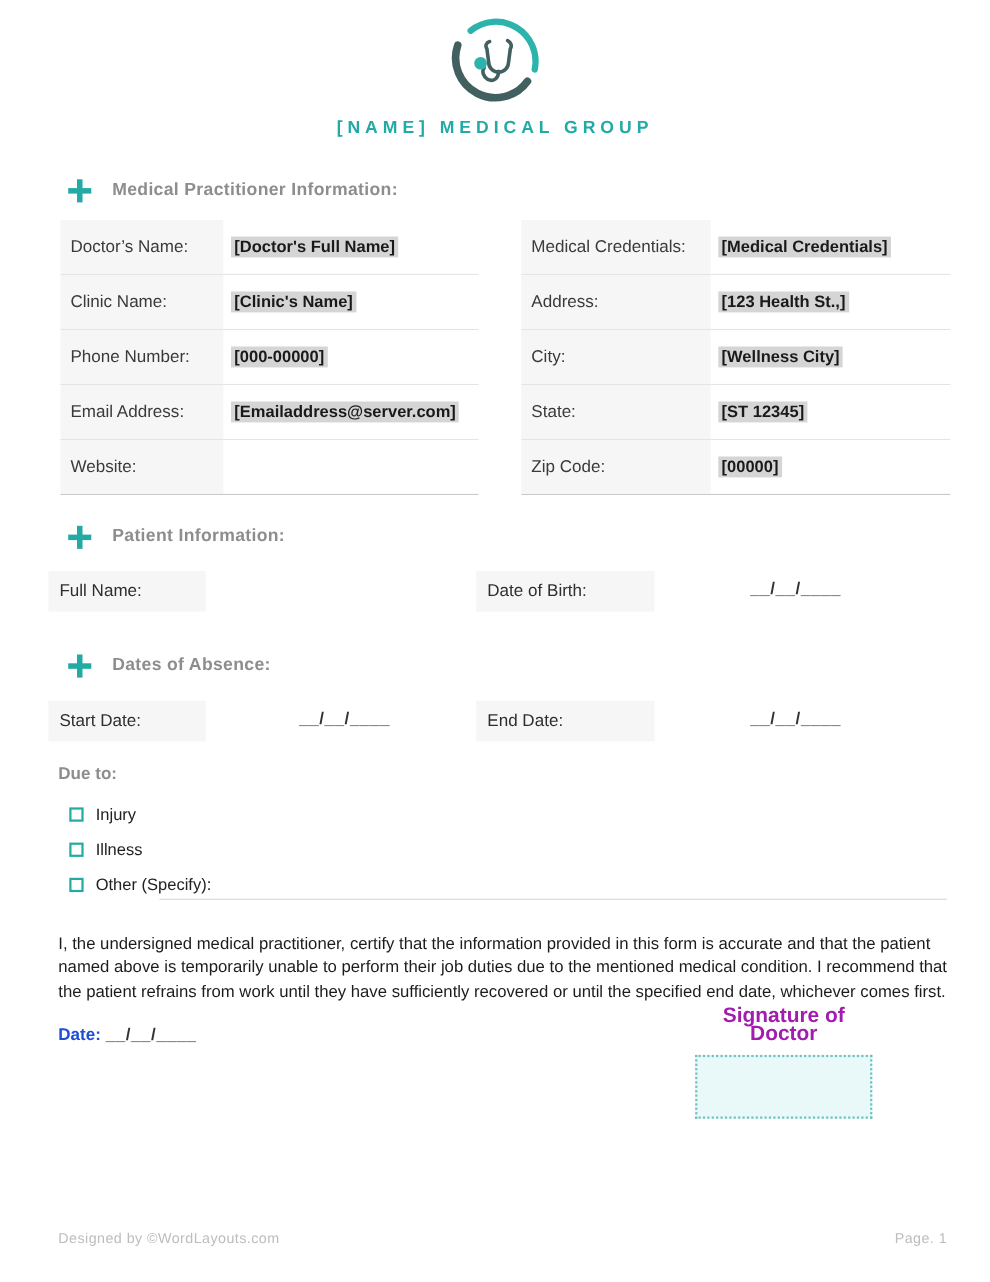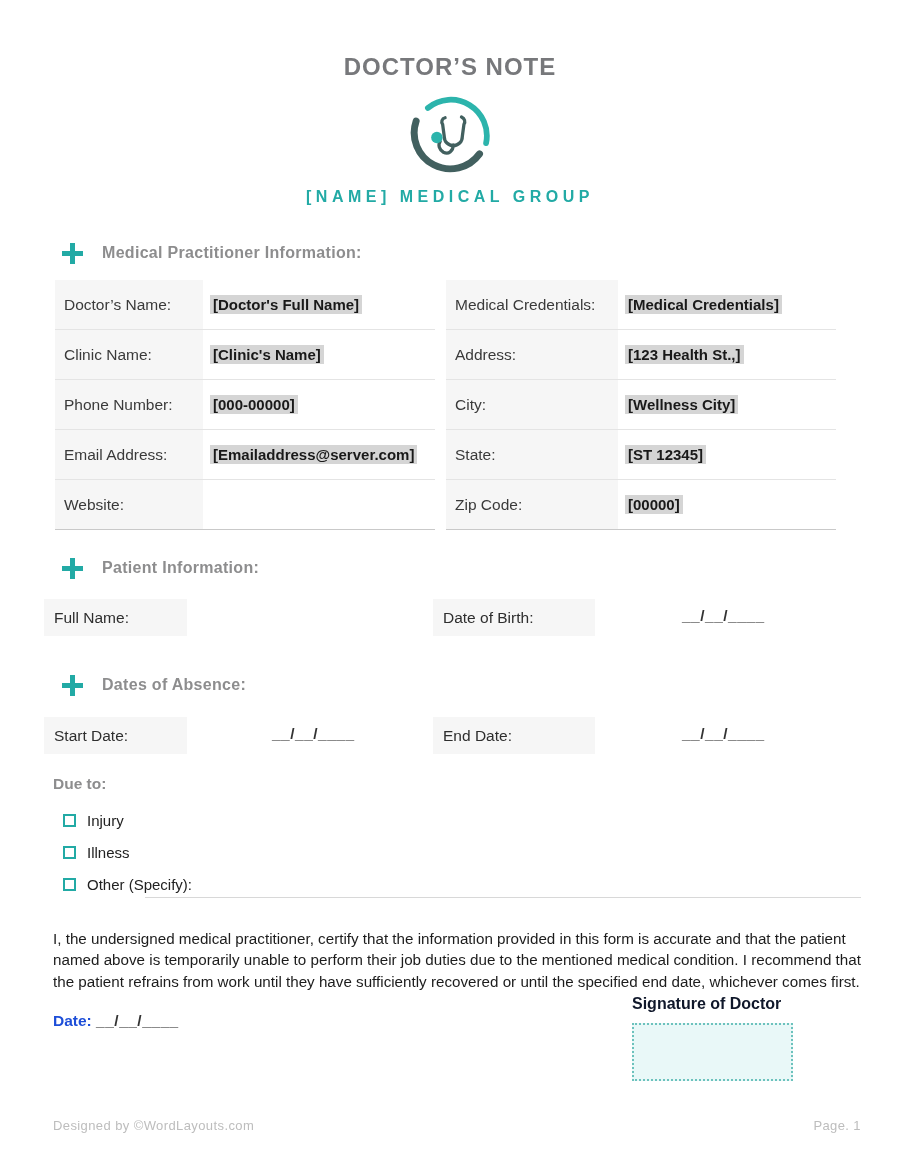--- a/index.html
+++ b/index.html
@@ -29,21 +29,21 @@
   
   .sec-head { display:flex; align-items:center; gap:19px; margin:0 0 0 62px; height:24px; }
   .sec-head.m1 { margin-top:35px; }
   .sec-head.m2 { margin-top:26px; }
   .sec-head.m3 { margin-top:37px; }
   .plus { position:relative; width:21px; height:21px; flex:0 0 21px; }
   .plus::before { content:""; position:absolute; left:0; top:8px; width:21px; height:5px; background:var(--accent,#22aaa5); }
   .plus::after  { content:""; position:absolute; left:8px; top:0; width:5px; height:21px; background:var(--accent,#22aaa5); }
   .sec-title { font-size:16px; font-weight:bold; color:#8d8d8e; letter-spacing:0.3px; }
   
-  .ptable { display:flex; gap:11px; margin:15px 0 0 55px; }
+  .ptable { display:flex; gap:39px; margin:15px 0 0 55px; }
   .tcol-left  { width:380px; }
   .tcol-right { width:390px;text-align:right; }
   .trow { display:flex; align-items:stretch; height:49px; border-bottom:1px solid #e4e4e4; }
   .tcol-left .trow:last-child, .tcol-right .trow:last-child { border-bottom:1px solid #c9c9c9; }
   .tlabel {
     background:#f6f6f6; display:flex; align-items:center;
     padding-left:9px; box-sizing:border-box;
     font-size:15.5px; color:#3a3a3a;
   }
   .tcol-left  .tlabel { width:148px; flex:0 0 148px; }
@@ -84,38 +84,37 @@
   .cert {
     margin:28px 0 0 53px; width:810px;
     font-size:15.2px; line-height:21.4px; color:#1c1c1c;
   }
   
   .signoff { position:relative; margin-top:4px; height:100px; }
   .date-line { position:absolute; left:53px; top:16px; font-size:15.5px; font-weight:bold; }
   .date-line .lbl { color:#1d4ed8; }
   .date-line .val { color:#333333; letter-spacing:0.5px; }
   .sig-block { position:absolute; left:632px; top:0; width:161px; }
-  .sig-label { font-size:16px; line-height:16px; font-weight:bold; color:#0f172a; }
+  .sig-label { font-size:19px; line-height:16px; font-weight:bold; color:#a21caf; text-align:center; }
   .sig-box {
     margin-top:11px; height:58px; box-sizing:border-box;
     background:#e9f8f8; border:2px dotted #6cc2bd;
   }
   
   .footer {
     position:absolute; top:1118px; left:53px; right:39px;
     display:flex; justify-content:space-between;
     font-size:13px; color:#bdbdbd; letter-spacing:0.4px;
   }
 </style>
 </head>
 <body>
 
 <div class="page">
 
-  <h1 class="doc-title">DOCTOR’S NOTE</h1>
 
   <div class="logo-wrap">
     <svg width="82" height="82" viewBox="0 0 100 100">
       <path class="logo-arc-teal" d="M 23 17 A 44 44 0 0 1 94 60"></path>
       <path class="logo-arc-dark" d="M 8.7 33 A 44 44 0 0 0 86 73"></path>
       <path class="logo-steth" d="M 44 29 C 40 30 39 34 41 37 L 43 52 A 11 11 0 0 0 65 52 L 67 37 C 69 34 68 30 64 28"></path>
       <path class="logo-steth" d="M 54 62 C 54 70 48 74 42 71 C 37 68 35 62 38 58"></path>
       <circle class="logo-chest" cx="34" cy="53" r="7"></circle>
     </svg>
   </div>

